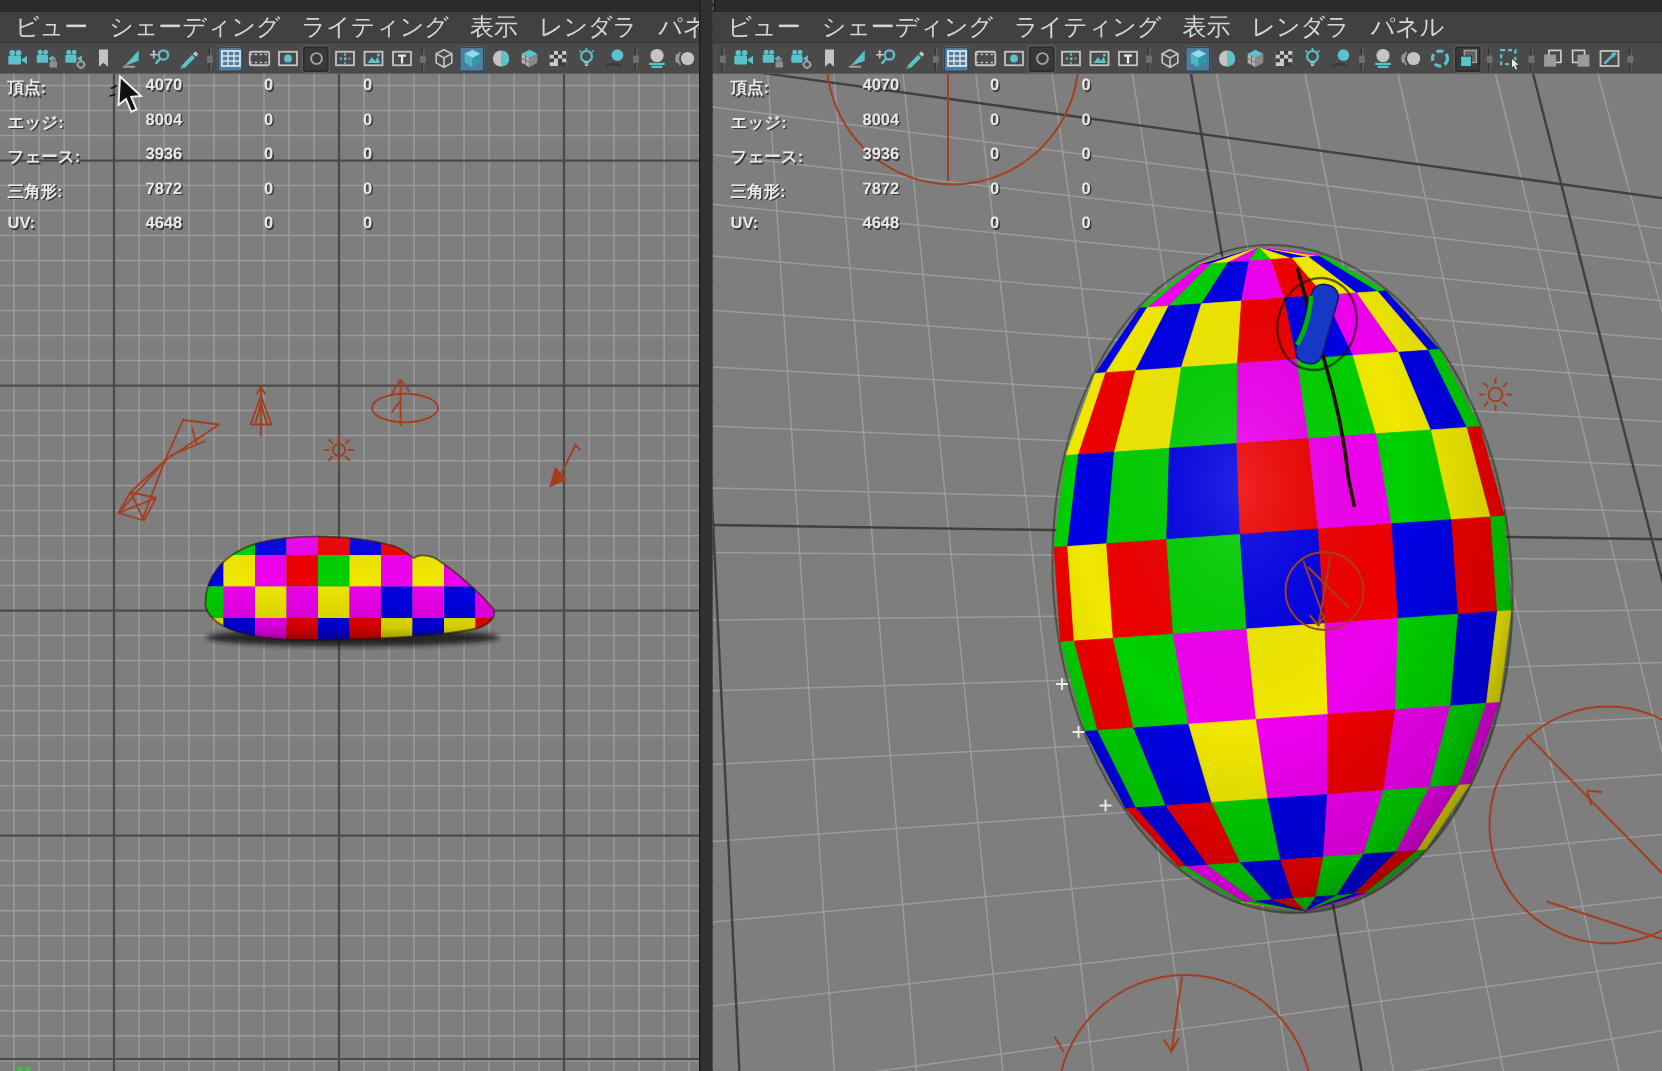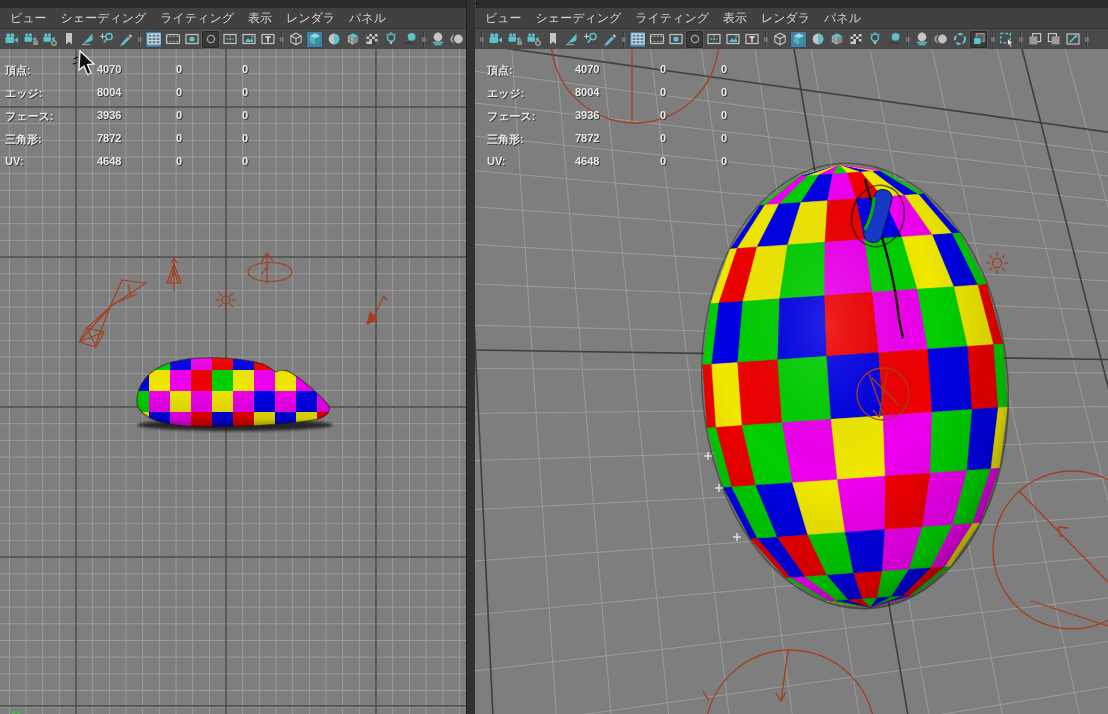--- a/index.html
+++ b/index.html
@@ -7,31 +7,31 @@
          font-family:"Liberation Sans","DejaVu Sans",sans-serif;-webkit-font-smoothing:antialiased;}
   .top-strip{position:absolute;top:0;left:0;right:0;height:8px;background:#2b2b2b;}
   .panel{position:absolute;top:8px;height:706px;overflow:hidden;}
   .panel-left{left:0;width:466px;}
   .panel-right{left:475px;width:633px;}
   .divider{position:absolute;top:0;left:466px;width:9px;height:714px;background:#313131;
            border-left:1px solid #1e1e1e;border-right:1px solid #1e1e1e;}
   .divider:after{content:"";position:absolute;right:0px;top:0;width:1px;height:100%;
            background:repeating-linear-gradient(#5a5a5a 0 2px,transparent 2px 5px);}
   .menubar{display:flex;align-items:center;height:20px;background:#414141;border-bottom:1px solid #373737;padding-left:3px;}
-  .menu-item{color:#d6d6d6;font-size:12px;padding:0 7px;white-space:nowrap;cursor:default;}
+  .menu-item{color:#d6d6d6;font-size:16px;padding:0 7px;white-space:nowrap;cursor:default;}
   .toolbar{display:flex;align-items:center;height:20px;background:#4a4a4a;border-bottom:1px solid #2d2d2d;padding-left:2px;overflow:hidden;}
   .tb-btn{width:17px;height:17px;flex:none;display:inline-flex;align-items:center;justify-content:center;border-radius:2px;margin:0 1px;}
   .tb-btn.active{background:#4d7ea0;box-shadow:inset 0 0 0 1px #2c4a5e;}
   .tb-btn.dark{background:#393939;box-shadow:inset 0 0 0 1px #2a2a2a,0 0 0 1px #5a5a5a;}
   .tb-sep{width:5px;height:15px;flex:none;margin:0 2px;position:relative;}
   .tb-sep:before{content:"";position:absolute;left:2px;top:0;bottom:0;width:1px;background:#343434;box-shadow:1px 0 0 #5e5e5e;}
   .tb-sep:after{content:"";position:absolute;left:1px;top:5px;width:4px;height:5px;background:#6f6f6f;border-radius:1px;}
   .viewport{position:absolute;left:0;right:0;top:41px;bottom:0;background:#7e7e7e;overflow:hidden;}
   .scene{position:absolute;left:0;top:0;}
-  .hud{position:absolute;left:0;top:12px;right:0;z-index:4;}
+  .hud{position:absolute;left:0;top:0;right:0;z-index:4;}
   .hud-row{position:relative;height:23px;}
   .hud span{position:absolute;top:2px;font-size:11px;font-weight:bold;color:#e8e8e8;
             text-shadow:1px 1px 0 #3a3a3a;white-space:nowrap;}
   .panel-left .c0{left:5px;}  .panel-left .c1{left:97px;}  .panel-left .c2{left:176px;} .panel-left .c3{left:242px;}
   .panel-right .c0{left:12px;} .panel-right .c1{left:100px;} .panel-right .c2{left:185px;} .panel-right .c3{left:246px;}
   .cursor-layer{position:absolute;left:0;top:0;z-index:9;pointer-events:none;}
 </style>
 </head>
 <body>
 

